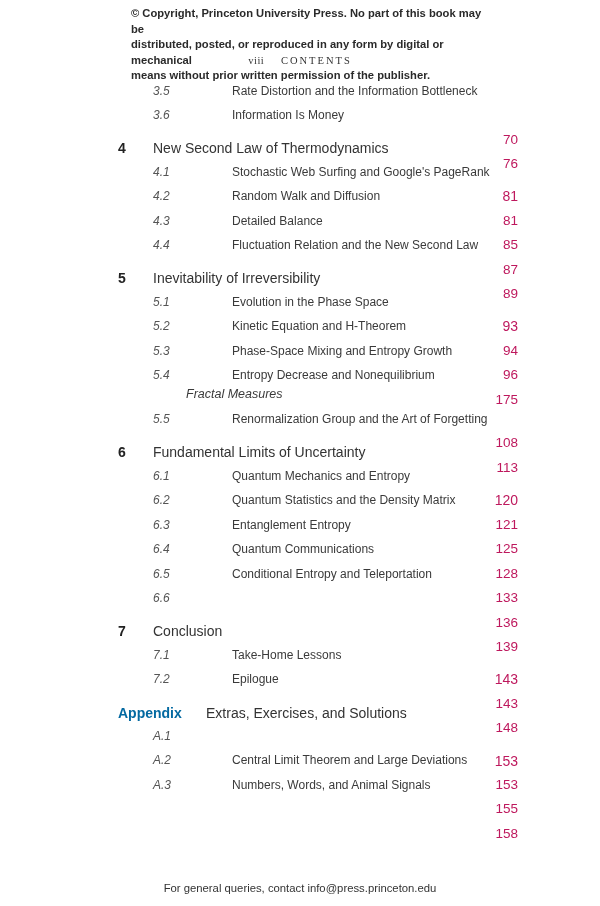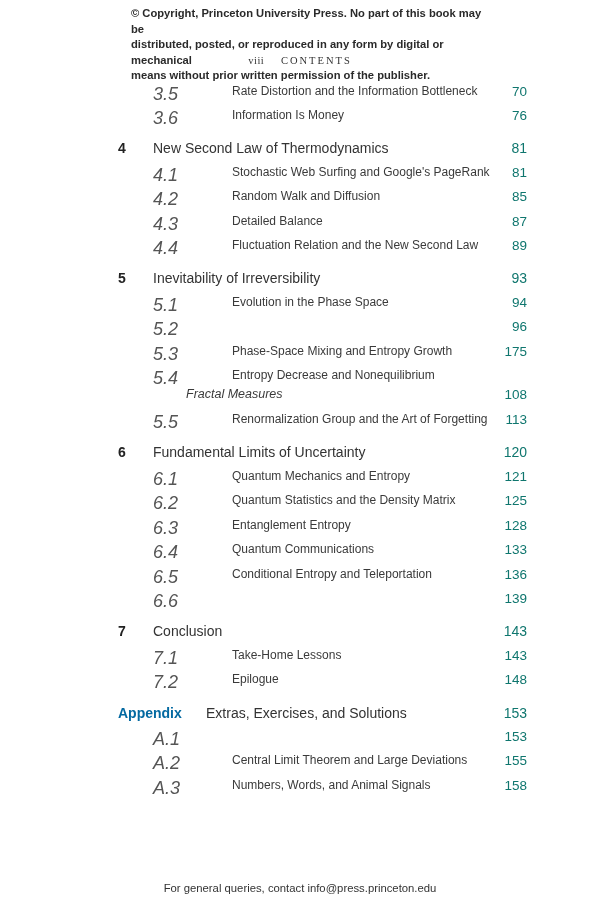--- a/index.html
+++ b/index.html
@@ -4,25 +4,25 @@
 <style>
   html, body { margin:0; padding:0; background:#ffffff; }
   body { width:600px; height:906px; position:relative; overflow:hidden; color:#222; }
   .copyright { position:absolute; left:131px; top:6px; width:360px; font-family:"Liberation Sans", sans-serif; font-size:11.2px; line-height:15.5px; color:#2a2a2a;font-weight:bold; }
   .running-head { position:absolute; left:0; width:600px; top:55px; text-align:center; font-family:"Liberation Serif", serif; font-size:10.5px; letter-spacing:2px; color:#333; }
   .running-head .folio { margin-right:12px; letter-spacing:0.5px; }
   .toc { position:absolute; left:0; top:0; width:600px; }
   .row { position:absolute; left:0; width:600px; height:20px; font-family:"Liberation Sans", sans-serif; }
   .row .num { position:absolute; font-size:13.5px; }
   .row .title { position:absolute; white-space:nowrap; }
-  .row .page { position:absolute; right:73px; text-align:right; font-size:13.5px; color:#0f766e; }
+  .row .page { position:absolute; right:82px; text-align:right; font-size:13.5px; color:#be185d;margin-top:48px; }
   .row.chapter .num { left:118px; font-weight:bold; color:#222; font-size:14px; }
   .row.chapter .title { left:153px; font-size:14px; color:#333; }
   .row.chapter .page { font-size:14px; }
-  .row.section .num { left:153px; font-style:italic; color:#555; font-size:18px; }
+  .row.section .num { left:153px; font-style:italic; color:#555; font-size:12px; }
   .row.section .title { left:186px; color:#3a3a3a; font-size:12px;margin-left:46px; }
   .row.appendix .num { left:118px; font-weight:bold; color:#0369a1; font-size:14px; }
   .row.appendix .title { left:206px; font-size:14px; color:#333; }
   .row.appendix .page { font-size:14px; }
   .row.section.two-line .title2 { position:absolute; left:186px; top:19px; font-style:italic; color:#3a3a3a; font-size:12.5px; white-space:nowrap; }
   .footer { position:absolute; left:0; width:600px; top:882px; text-align:center; font-family:"Liberation Sans", sans-serif; font-size:11.3px; color:#333; }
 </style>
 </head>
 <body>
 
@@ -82,20 +82,21 @@
     <span class="title">Inevitability of Irreversibility</span>
     <span class="page">93</span>
   </div>
   <div class="row section" style="top:295px">
     <span class="num">5.1</span>
     <span class="title">Evolution in the Phase Space</span>
     <span class="page">94</span>
   </div>
   <div class="row section" style="top:319px">
     <span class="num">5.2</span>
+    <span class="title">Kinetic Equation and H-Theorem</span>
     <span class="page">96</span>
   </div>
   <div class="row section" style="top:344px">
     <span class="num">5.3</span>
     <span class="title">Phase-Space Mixing and Entropy Growth</span>
     <span class="page">175</span>
   </div>
   <div class="row section two-line" style="top:368px; height:40px">
     <span class="num">5.4</span>
     <span class="title">Entropy Decrease and Nonequilibrium</span>

